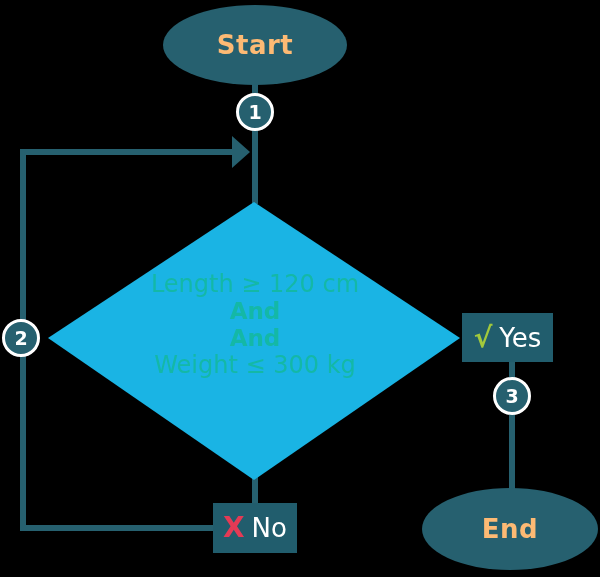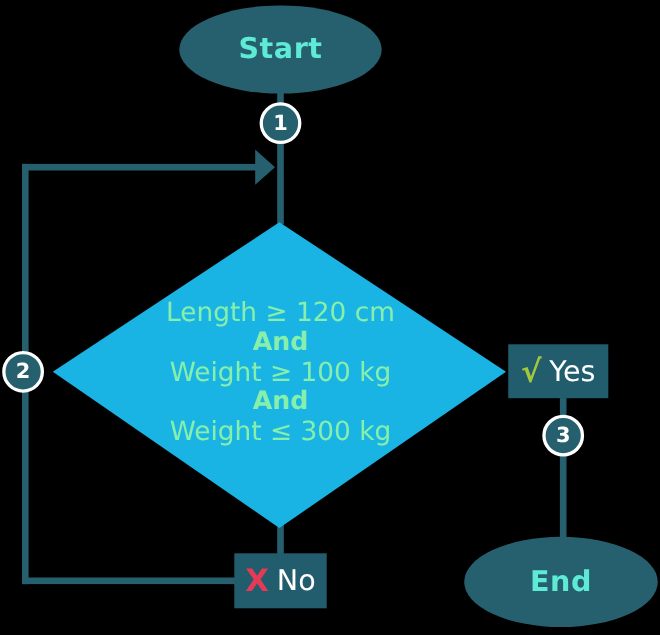--- a/index.html
+++ b/index.html
@@ -33,21 +33,21 @@
   }
 
   
   .terminator {
     position: absolute;
     background: #26606f;
     border-radius: 50%;
     display: flex;
     align-items: center;
     justify-content: center;
-    color: #5eead4;
+    color: #fdba74;
     font-size: 26px;
     font-weight: bold;
     letter-spacing: 0.5px;
   }
 
   
   .badge {
     position: absolute;
     width: 32px;
     height: 32px;
@@ -65,21 +65,21 @@
 
   
   #diamond-svg { position: absolute; left: 48px; top: 202px; z-index: 2; }
   #decision-text {
     position: absolute;
     left: 105px;
     top: 271px;
     width: 300px;
     z-index: 3;
     text-align: center;
-    color: #86efac;
+    color: #14b8a6;
   }
   #decision-text .cond {
     font-size: 24px;
     line-height: 27px;
     white-space: nowrap;
   }
   #decision-text .and {
     font-size: 23px;
     line-height: 27px;
     font-weight: bold;
@@ -129,21 +129,20 @@
   <div class="terminator" style="left:163px; top:5px; width:184px; height:80px;">
     <span>Start</span>
   </div>
 
   <svg id="diamond-svg" width="412" height="278" viewBox="0 0 412 278">
     <polygon points="206,0 412,136 206,278 0,136" fill="#1ab4e4"></polygon>
   </svg>
   <div id="decision-text">
     <div class="cond">Length ≥ 120 cm</div>
     <div class="and">And</div>
-    <div class="cond">Weight ≥ 100 kg</div>
     <div class="and">And</div>
     <div class="cond">Weight ≤ 300 kg</div>
   </div>
 
   <div class="label-box" style="left:462px; top:313px; width:91px; height:49px;">
     <span class="check-glyph">√</span>
     <span>Yes</span>
   </div>
 
   <div class="label-box" style="left:213px; top:503px; width:84px; height:50px;">

